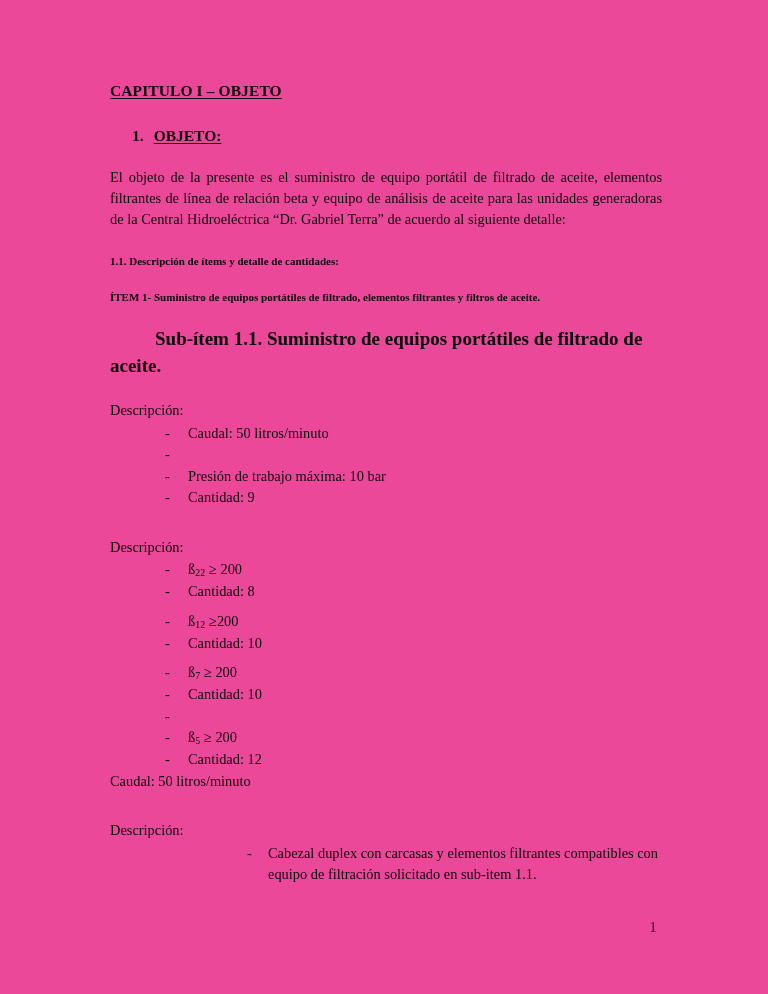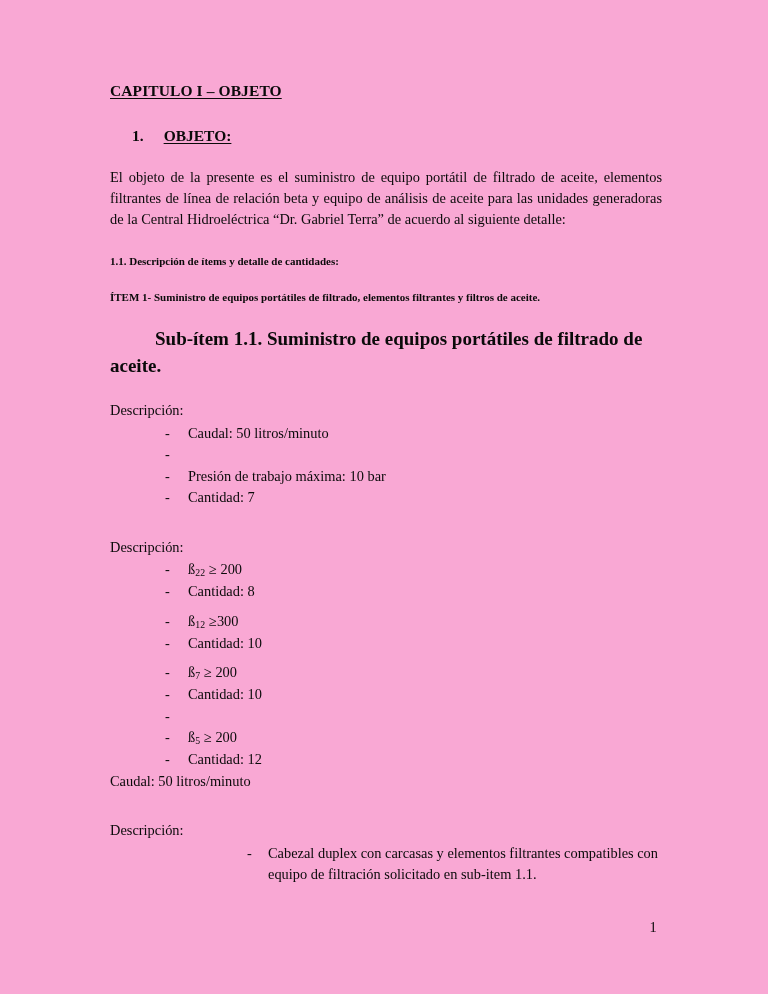--- a/index.html
+++ b/index.html
@@ -14,21 +14,21 @@
     position: relative;
     font-family: "Liberation Serif", "DejaVu Serif", serif;
     color: #0a0a0a;
     -webkit-font-smoothing: antialiased;
   }
   .page {
     position: absolute;
     left: 0; top: 0;
     width: 768px;
     height: 994px;
-    background: #f9a8d4;
+    background: #ec4899;
     overflow: hidden;
   }
   .content {
     position: absolute;
     left: 110px;
     top: 82px;
     width: 552px;
   }
 
   
@@ -45,21 +45,21 @@
     margin: 0 0 22px 0;
     padding-left: 22px;
     font-size: 15.5px;
     font-weight: bold;
     line-height: 1.2;
   }
   .objeto-heading .num { font-weight: bold; }
   .objeto-heading .u {
     text-decoration: underline;
     text-underline-offset: 2px;
-    margin-left: 20px;
+    margin-left: 10px;
   }
 
   
   .lead {
     margin: 16px 0 24px 0;
     font-size: 14.4px;
     line-height: 1.45;
     text-align: justify;
     text-justify: inter-word;
   }
@@ -173,21 +173,21 @@
       </li>
       <li>
         <span class="dash">-</span>
       </li>
       <li>
         <span class="dash">-</span>
         <span>Presión de trabajo máxima: 10 bar</span>
       </li>
       <li>
         <span class="dash">-</span>
-        <span>Cantidad: 7</span>
+        <span>Cantidad: 9</span>
       </li>
     </ul>
 
     <div class="gap-lg"></div>
 
 
     <p class="desc-label">Descripción:</p>
 
     <ul class="dash-list">
 
@@ -196,21 +196,21 @@
         <span>ß</span><sub>22</sub><span> ≥ 200</span>
       </li>
       <li>
         <span class="dash">-</span>
         <span>Cantidad: 8</span>
       </li>
       <li class="spacer"></li>
 
       <li>
         <span class="dash">-</span>
-        <span>ß</span><sub>12</sub><span> ≥300</span>
+        <span>ß</span><sub>12</sub><span> ≥200</span>
       </li>
       <li>
         <span class="dash">-</span>
         <span>Cantidad: 10</span>
       </li>
       <li class="spacer"></li>
 
       <li>
         <span class="dash">-</span>
         <span>ß</span><sub>7</sub><span> ≥ 200</span>

